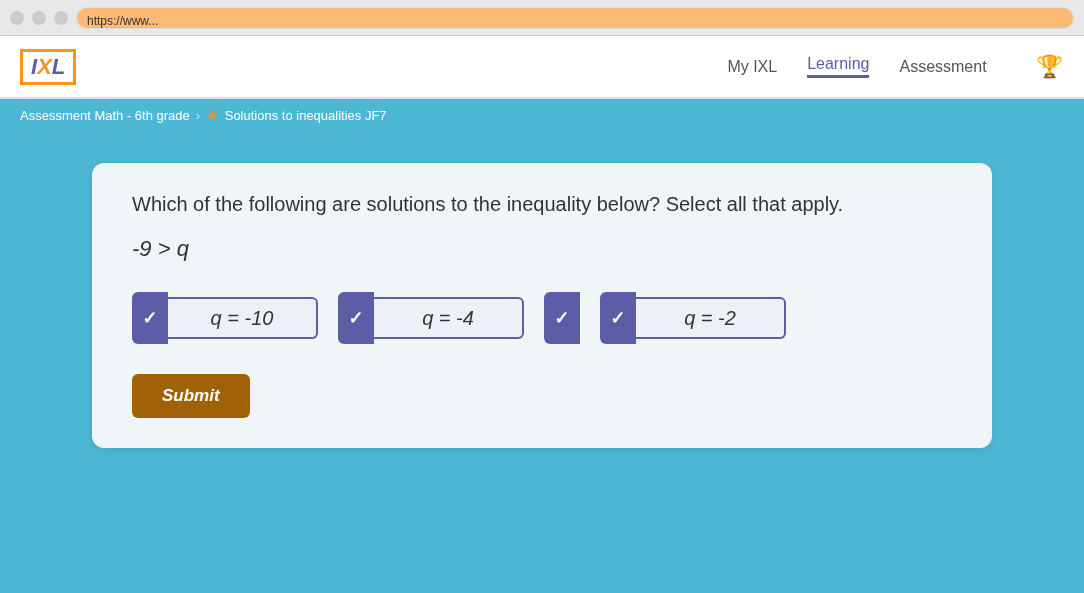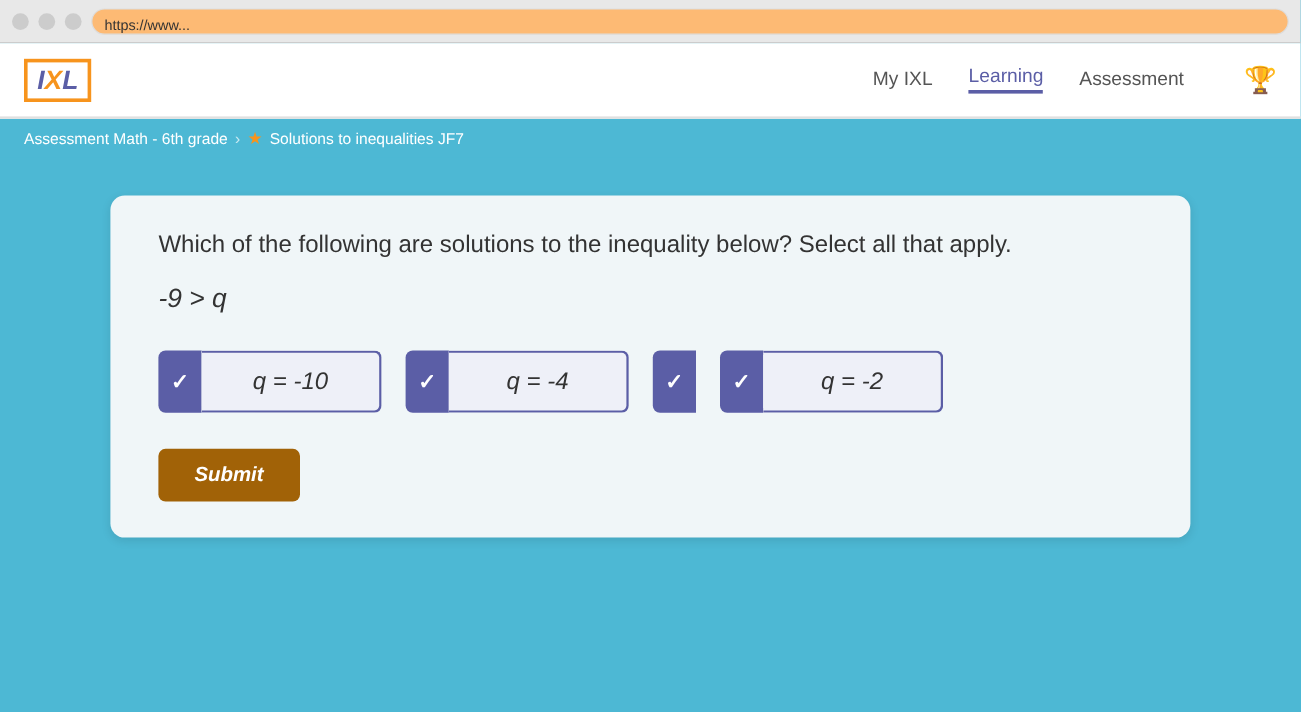--- a/index.html
+++ b/index.html
@@ -149,21 +149,21 @@
       display: flex;
       align-items: center;
       justify-content: center;
       border-radius: 6px 0 0 6px;
       color: white;
       font-size: 18px;
       font-weight: bold;
     }
     .option-box {
       min-width: 150px;
-      height: 52px;
+      height: 42px;
       background: white;
       border: 2px solid #b8d8e8;
       border-left: none;
       border-radius: 0 6px 6px 0;
       display: flex;
       align-items: center;
       justify-content: center;
       font-size: 20px;
       color: #333;
       font-style: italic;

